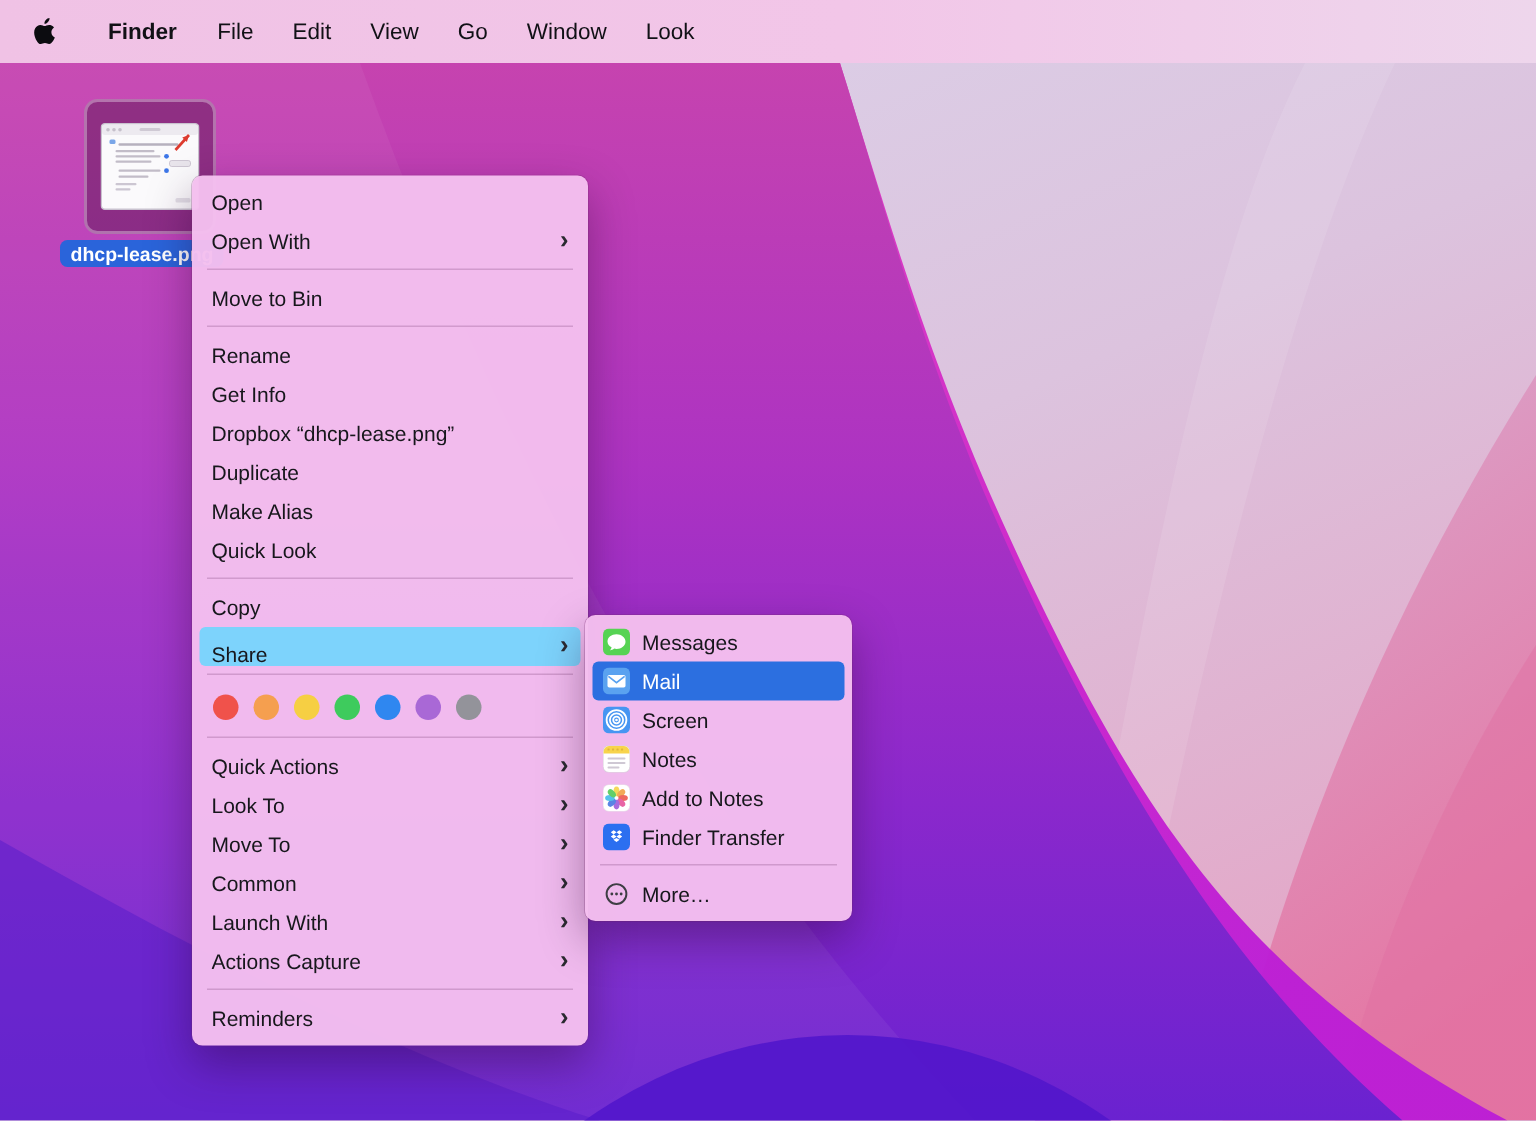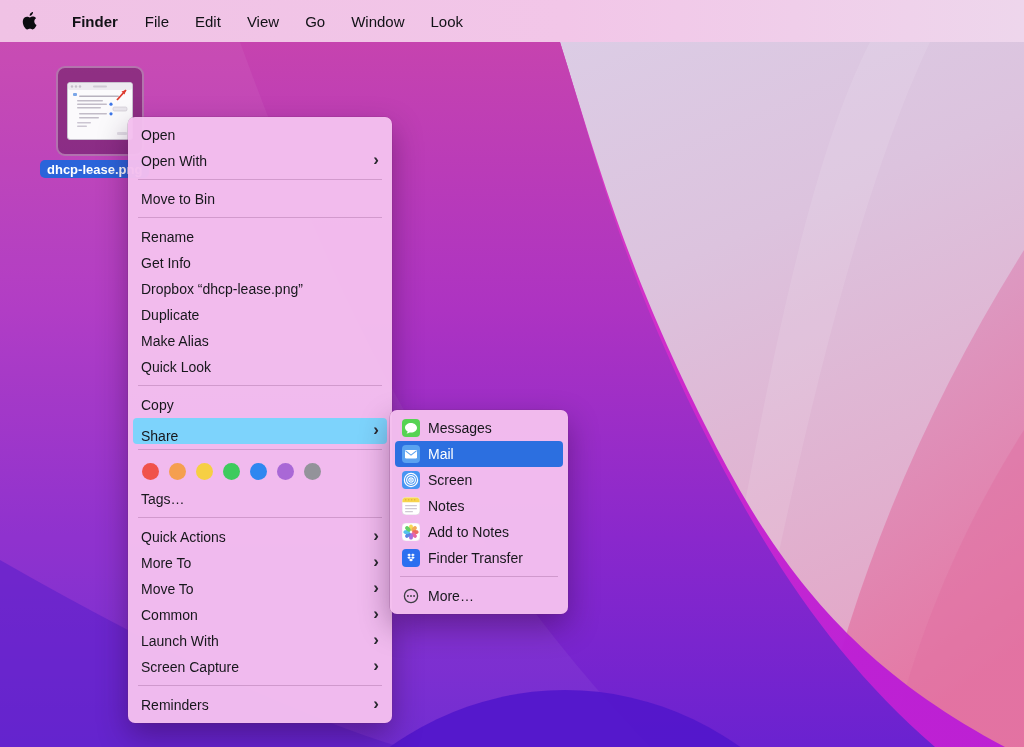--- a/index.html
+++ b/index.html
@@ -196,46 +196,43 @@
   <div class="separator"></div>
   <div class="tags-row">
     <span class="tag-dot" style="background-color: rgb(240, 82, 75);"></span>
     <span class="tag-dot" style="background-color: rgb(245, 159, 79);"></span>
     <span class="tag-dot" style="background-color: rgb(246, 207, 67);"></span>
     <span class="tag-dot" style="background-color: rgb(62, 203, 93);"></span>
     <span class="tag-dot" style="background-color: rgb(47, 135, 240);"></span>
     <span class="tag-dot" style="background-color: rgb(169, 104, 214);"></span>
     <span class="tag-dot" style="background-color: rgb(147, 147, 154);"></span>
   </div>
-  <div class="menu-item">
-    <span class="mi-label">Tags…</span>
-  </div>
   <div class="separator"></div>
   <div class="menu-item">
     <span class="mi-label">Quick Actions</span>
     <span class="arrow">›</span>
   </div>
   <div class="menu-item">
-    <span class="mi-label">More To</span>
+    <span class="mi-label">Look To</span>
     <span class="arrow">›</span>
   </div>
   <div class="menu-item">
     <span class="mi-label">Move To</span>
     <span class="arrow">›</span>
   </div>
   <div class="menu-item">
     <span class="mi-label">Common</span>
     <span class="arrow">›</span>
   </div>
   <div class="menu-item">
     <span class="mi-label">Launch With</span>
     <span class="arrow">›</span>
   </div>
   <div class="menu-item">
-    <span class="mi-label">Screen Capture</span>
+    <span class="mi-label">Actions Capture</span>
     <span class="arrow">›</span>
   </div>
   <div class="separator"></div>
   <div class="menu-item">
     <span class="mi-label">Reminders</span>
     <span class="arrow">›</span>
   </div>
 </div>
 
 <div class="menu share-submenu">

